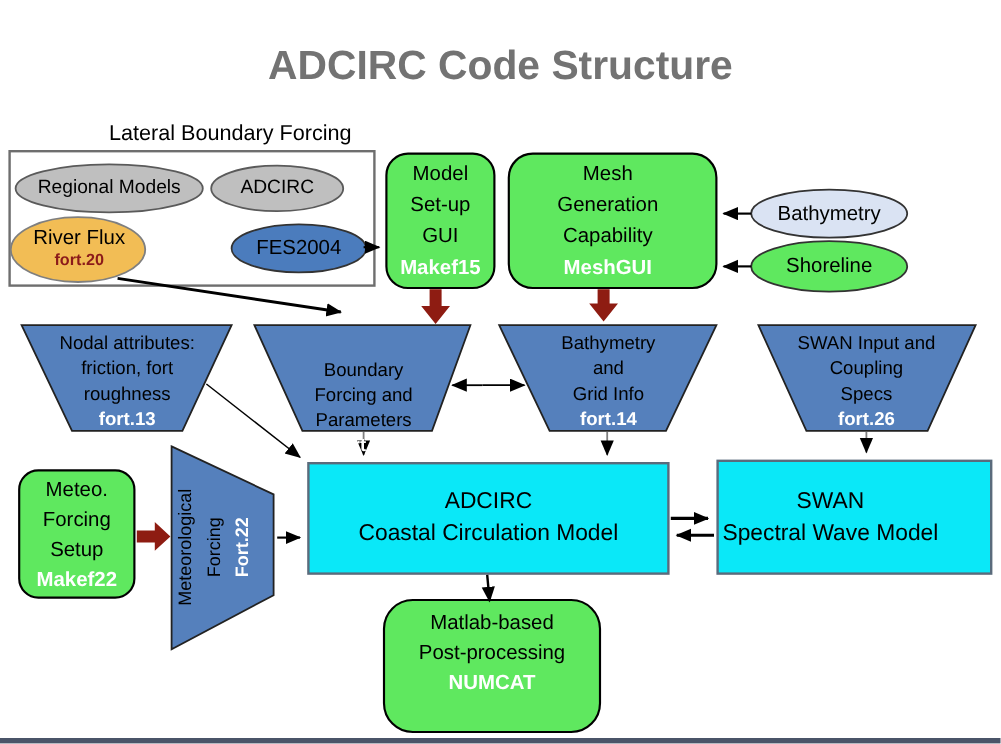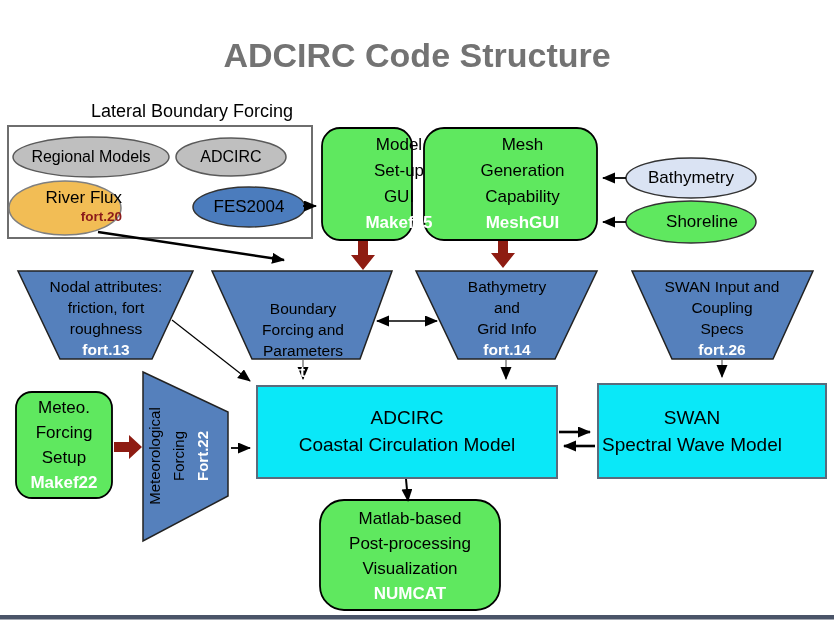--- a/index.html
+++ b/index.html
@@ -8,21 +8,21 @@
     background:#fff; font-family:"Liberation Sans", sans-serif;
   }
   #shapes { position:absolute; left:0; top:0; }
   .txt { position:absolute; text-align:center; color:#000; white-space:nowrap; }
   .title {
     left:0; top:36px; width:834px; font-size:34px; font-weight:bold;
     color:#737373; letter-spacing:0px;
   }
   .lbf-label { left:13px; top:101px; width:280px; text-align:right; font-size:18px; }
   .ell { font-size:16px; line-height:18px; }
-  .gbox { font-size:17px; line-height:26px;padding-left:32px; }
+  .gbox { font-size:17px; line-height:26px; }
   .trap { font-size:15.5px; line-height:21px; }
   .mainbox { font-size:19px; line-height:27px; }
   .nbox { font-size:17px; line-height:25px; }
   .tag { font-weight:bold; color:#fff; }
   .fort20 { font-weight:bold; color:#8B1A1A; font-size:13.5px; line-height:17px; }
   .rot {
     left:97px; top:417px; width:170px; height:78px;
     transform:rotate(-90deg); transform-origin:50% 50%;
     font-size:15px; line-height:24px;
   }
@@ -85,42 +85,42 @@
     <polygon points="358,241 368,241 368,255 375,255 363,270 351,255 358,255" fill="#8E1C12"></polygon>
     <polygon points="498,241 508,241 508,253 515,253 503,268 491,253 498,253" fill="#8E1C12"></polygon>
     <polygon points="114,442 129,442 129,435 142,447 129,459 129,452 114,452" fill="#8E1C12"></polygon>
   </svg>
 
   <div class="txt title">ADCIRC Code Structure</div>
 
   <div class="txt lbf-label">Lateral Boundary Forcing</div>
   <div class="txt ell" style="left:16px; top:148px; width:150px;">Regional Models</div>
   <div class="txt ell" style="left:176px; top:148px; width:110px;">ADCIRC</div>
-  <div class="txt" style="left:10px; top:188px; width:112px; font-size:17px; line-height:20px;text-align:right;">
+  <div class="txt" style="left:10px; top:188px; width:112px; font-size:17px; line-height:20px;">
     <div>River Flux</div>
     <div class="fort20">fort.20</div>
   </div>
   <div class="txt ell" style="left:193px; top:198px; width:112px; font-size:17px;">FES2004</div>
 
   <div class="txt gbox" style="left:322px; top:132px; width:90px;">
     <div>Model</div>
     <div>Set-up</div>
     <div>GUI</div>
     <div class="tag">Makef15</div>
   </div>
 
-  <div class="txt gbox" style="left:404px; top:132px; width:173px;">
+  <div class="txt gbox" style="left:420px; top:132px; width:173px;">
     <div>Mesh</div>
     <div>Generation</div>
     <div>Capability</div>
     <div class="tag">MeshGUI</div>
   </div>
 
   <div class="txt ell" style="left:626px; top:169px; width:130px; font-size:17px;">Bathymetry</div>
-  <div class="txt ell" style="left:626px; top:213px; width:130px; font-size:17px;padding-left:11px;">Shoreline</div>
+  <div class="txt ell" style="left:626px; top:213px; width:130px; font-size:17px;">Shoreline</div>
 
   <div class="txt trap" style="left:25px; top:276px; width:162px;">
     <div>Nodal attributes:</div>
     <div>friction, fort</div>
     <div>roughness</div>
     <div class="tag">fort.13</div>
   </div>
   <div class="txt trap" style="left:222px; top:276px; width:162px;margin-top:22px;">
     <div>Boundary</div>
     <div>Forcing and</div>
@@ -159,17 +159,16 @@
   </div>
 
   <div class="txt mainbox" style="left:598px; top:404px; width:188px;">
     <div>SWAN</div>
     <div>Spectral Wave Model</div>
   </div>
 
   <div class="txt nbox" style="left:320px; top:506px; width:180px;">
     <div>Matlab-based</div>
     <div>Post-processing</div>
-    <div>Visualization</div>
     <div class="tag">NUMCAT</div>
   </div>
 
 </div>
 
 </body></html>

